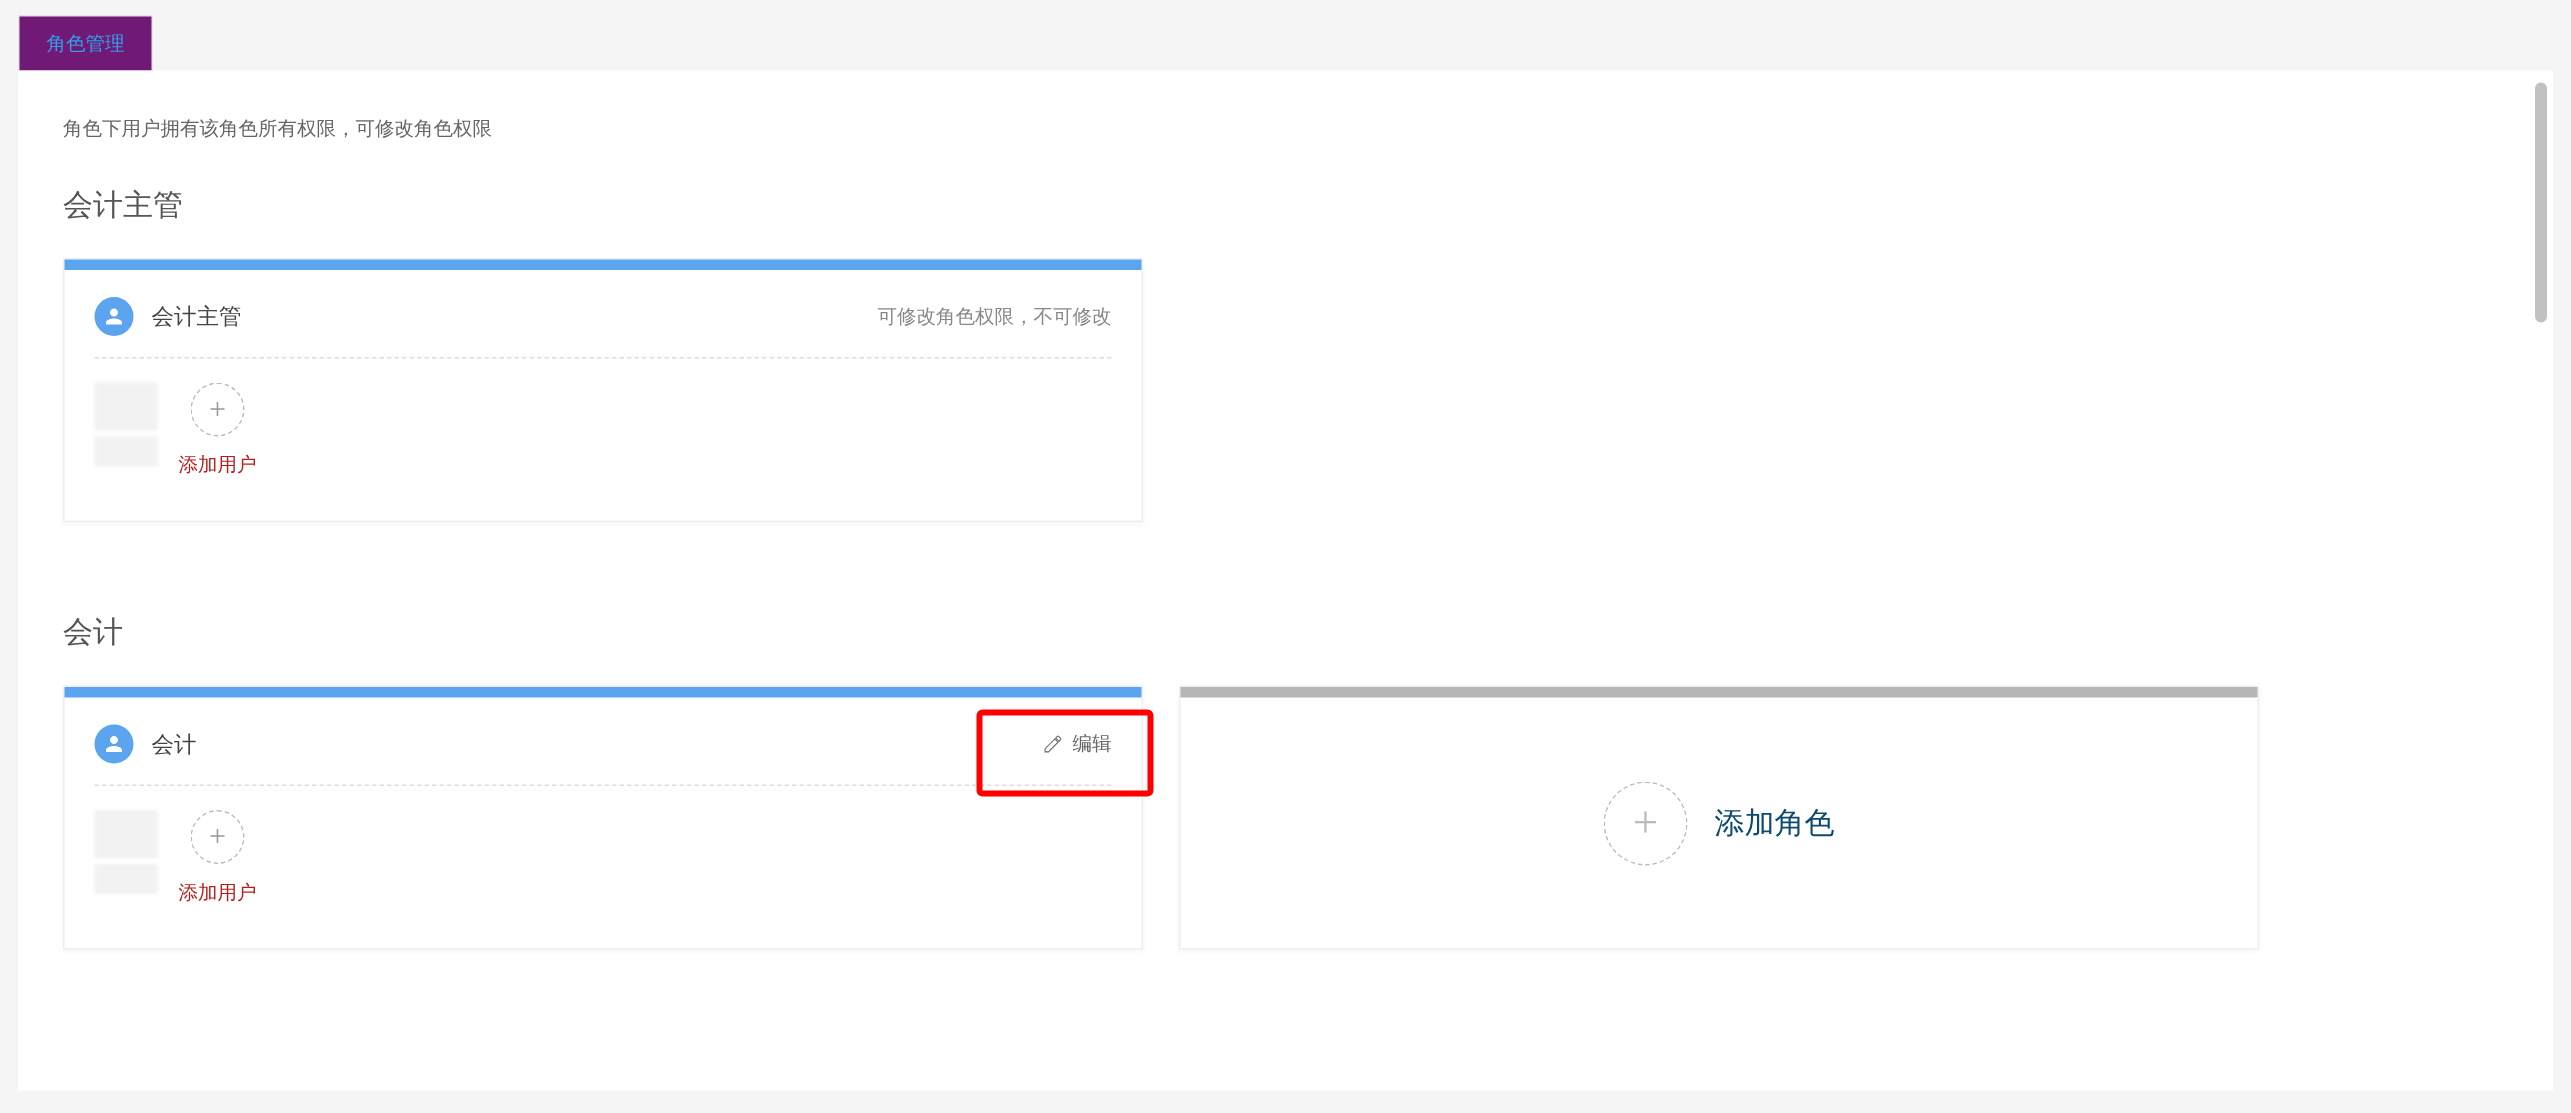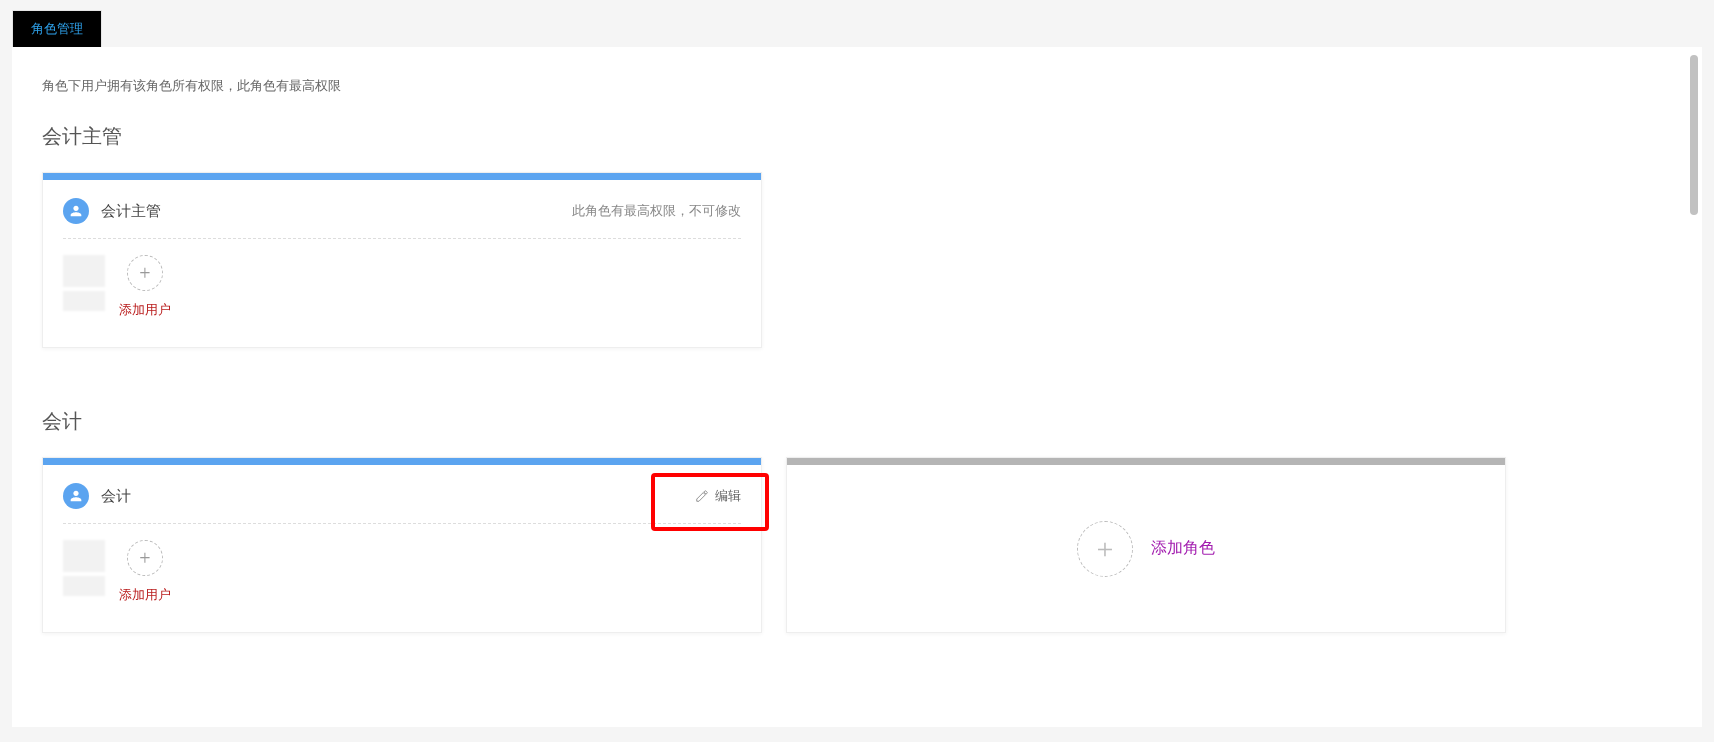--- a/index.html
+++ b/index.html
@@ -16,21 +16,21 @@
     .page-wrapper {
       padding: 0 12px 12px 12px;
     }
     .tab-bar {
       background: #f5f5f5;
       padding-top: 10px;
       padding-left: 12px;
     }
     .tab {
       display: inline-block;
-      background: #000000;
+      background: #701a75;
       border: 1px solid #e5e5e5;
       border-bottom: none;
       padding: 9px 18px;
       font-size: 13px;
       color: #2ea1ea;
       cursor: pointer;
     }
     .content-area {
       background: #fff;
       margin: 0 0 0 0;
@@ -203,55 +203,55 @@
       border: 1px dashed #bbb;
       border-radius: 50%;
       display: flex;
       align-items: center;
       justify-content: center;
       color: #bbb;
       font-size: 30px;
       font-weight: 200;
     }
     .add-role-label {
-      font-size: 16px;
-      color: #a21caf;
+      font-size: 20px;
+      color: #0c4a6e;
     }
     .section-block {
       margin-bottom: 40px;
       font-family: Liberation Serif, serif;
     }
   </style>
 </head>
 <body>
 
 <div class="tab-bar">
   <div class="tab">角色管理</div>
 </div>
 
 <div class="page-wrapper">
   <div class="content-area">
     <div class="scrollbar-track"></div>
 
-    <div class="description">角色下用户拥有该角色所有权限，此角色有最高权限</div>
+    <div class="description">角色下用户拥有该角色所有权限，可修改角色权限</div>
 
     <div class="section-block">
       <div class="section-title">会计主管</div>
 
       <div class="cards-row">
         <div class="role-card">
           <div class="card-top-bar"></div>
           <div class="card-header">
             <div class="role-icon">
               <svg viewBox="0 0 24 24">
                   <path d="M12 12c2.2 0 4-1.8 4-4s-1.8-4-4-4-4 1.8-4 4 1.8 4 4 4zm0 2c-2.7 0-8 1.3-8 4v2h16v-2c0-2.7-5.3-4-8-4z"></path>
                 </svg>
             </div>
             <div class="role-name">会计主管</div>
-            <div class="role-note">此角色有最高权限，不可修改</div>
+            <div class="role-note">可修改角色权限，不可修改</div>
           </div>
           <hr class="card-header-divider">
           <div class="card-body">
             <div class="avatar-stack">
               <div class="avatar-placeholder"></div>
               <div class="avatar-placeholder small"></div>
             </div>
             <div class="add-user-block">
               <div class="dashed-circle">+</div>
               <div class="add-user-label">添加用户</div>

